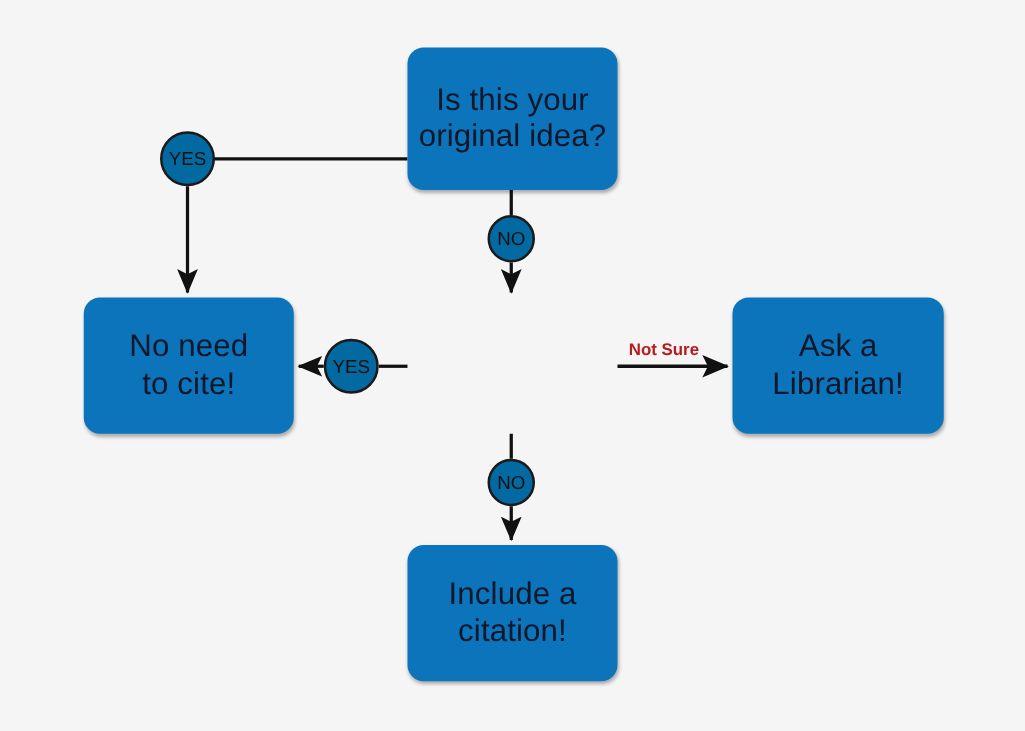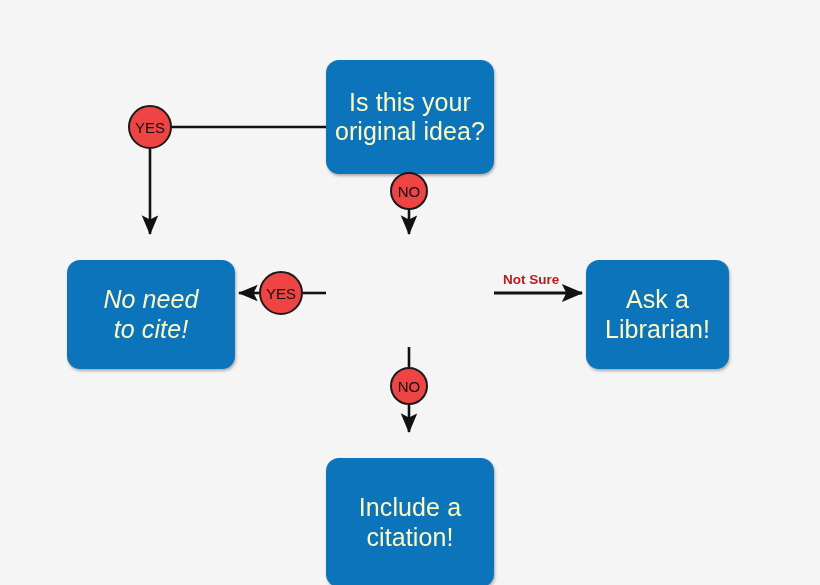--- a/index.html
+++ b/index.html
@@ -27,31 +27,30 @@
   }
   .node {
     position: absolute;
     background: #0c74bb;
     border-radius: 13px;
     box-shadow: 1px 2px 3px rgba(0,0,0,0.30);
     display: flex;
     align-items: center;
     justify-content: center;
     text-align: center;
-    color: #fef9c3;
+    color: #0f172a;
     font-size: 25px;
     line-height: 1.18;
     letter-spacing: 0.1px;
     white-space: pre-line;
     box-sizing: border-box;
-    margin-top: 22px;
   }
   .label-circle {
     position: absolute;
-    background: #ef4444;
+    background: #0369a1;
     border: 2px solid #1a1a1a;
     border-radius: 50%;
     display: flex;
     align-items: center;
     justify-content: center;
     color: #111111;
     font-size: 15px;
     box-sizing: border-box;
   }
   .edge-label {
@@ -95,28 +94,28 @@
 
     <g>
       <path d="M409,347 L409,367" stroke="#111111" stroke-width="2.6" fill="none"></path>
       <path d="M409,405 L409,432" stroke="#111111" stroke-width="2.6" fill="none" marker-end="url(#arrowhead)"></path>
     </g>
   </svg>
 
   <div class="node" style="left:326px; top:38px; width:168px; height:114px;">Is this your
 original idea?</div>
 
-  <div class="node" style="left:67px; top:238px; width:168px; height:109px;font-style:italic;">No need
+  <div class="node" style="left:67px; top:238px; width:168px; height:109px;">No need
 to cite!</div>
 
 
-  <div class="node" style="left:586px; top:238px; width:143px; height:109px;">Ask a
+  <div class="node" style="left:586px; top:238px; width:169px; height:109px;">Ask a
 Librarian!</div>
 
-  <div class="node" style="left:326px; top:436px; width:168px; height:129px;">Include a
+  <div class="node" style="left:326px; top:436px; width:168px; height:109px;">Include a
 citation!</div>
 
   <div class="label-circle" style="left:128px; top:105px; width:44px; height:44px;">YES</div>
 
   <div class="label-circle" style="left:390px; top:172px; width:38px; height:38px;">NO</div>
 
   <div class="label-circle" style="left:259px; top:271px; width:44px; height:44px;">YES</div>
 
   <div class="edge-label" style="left:503px; top:272px;">Not Sure</div>
 

